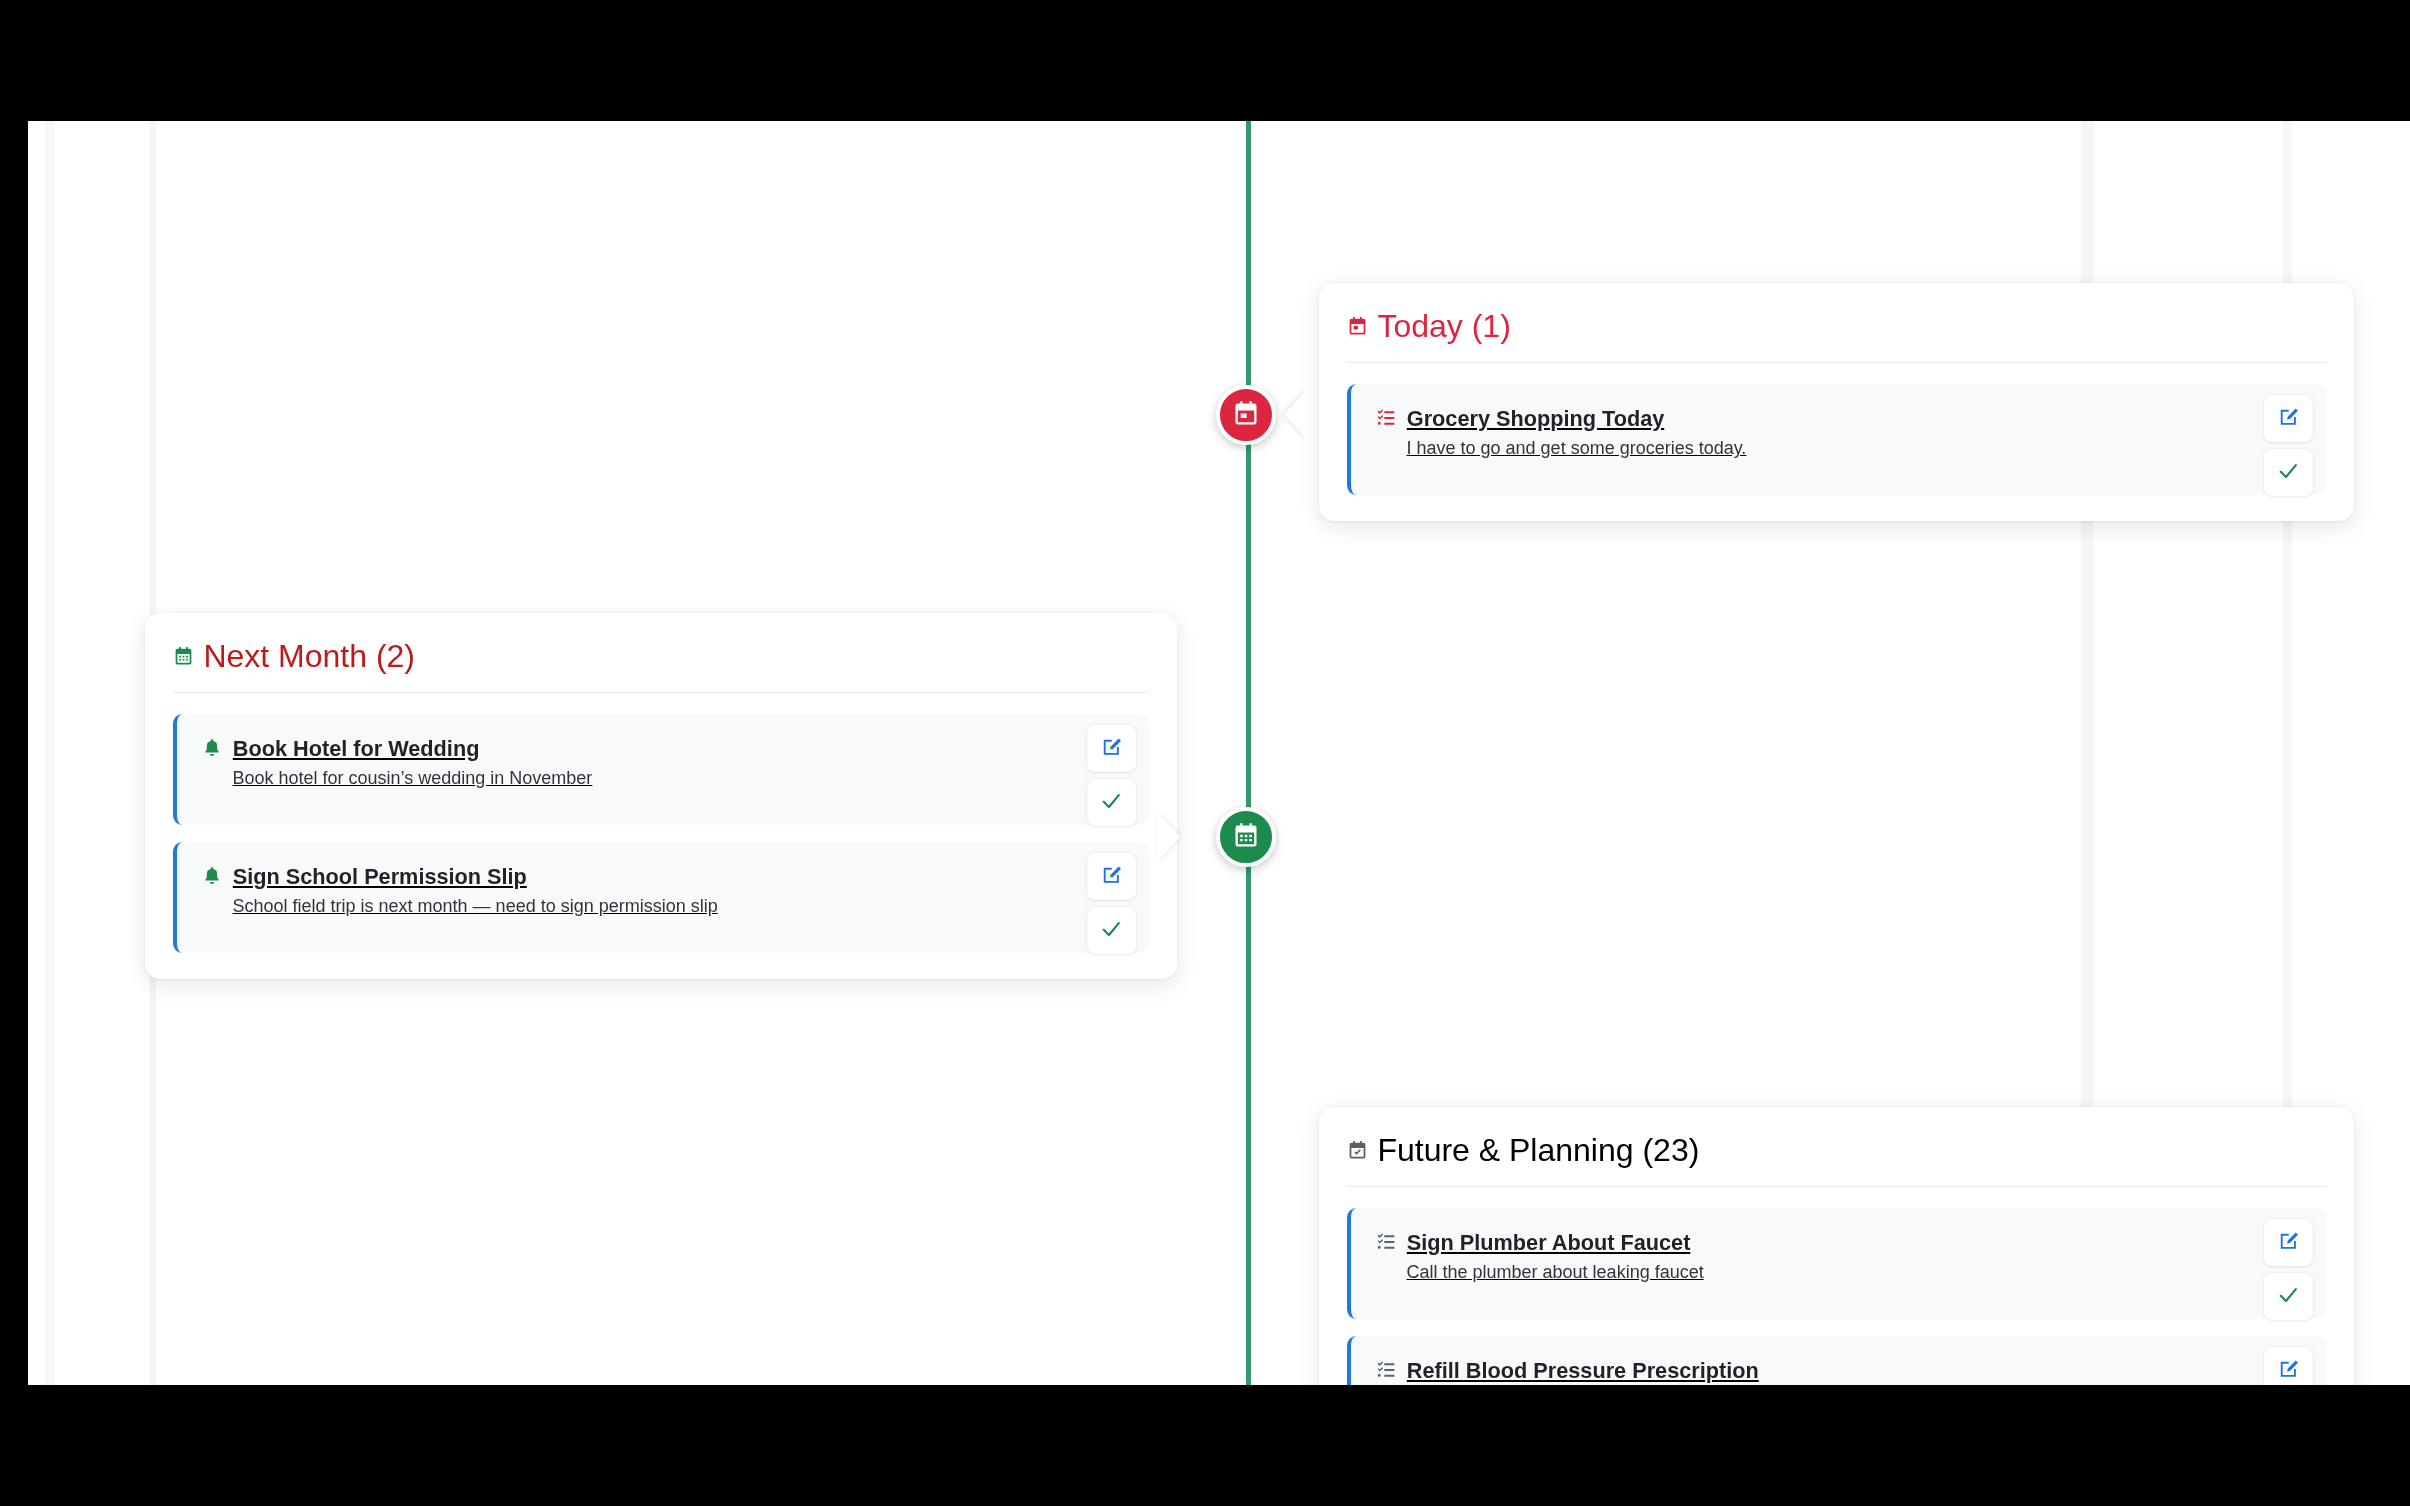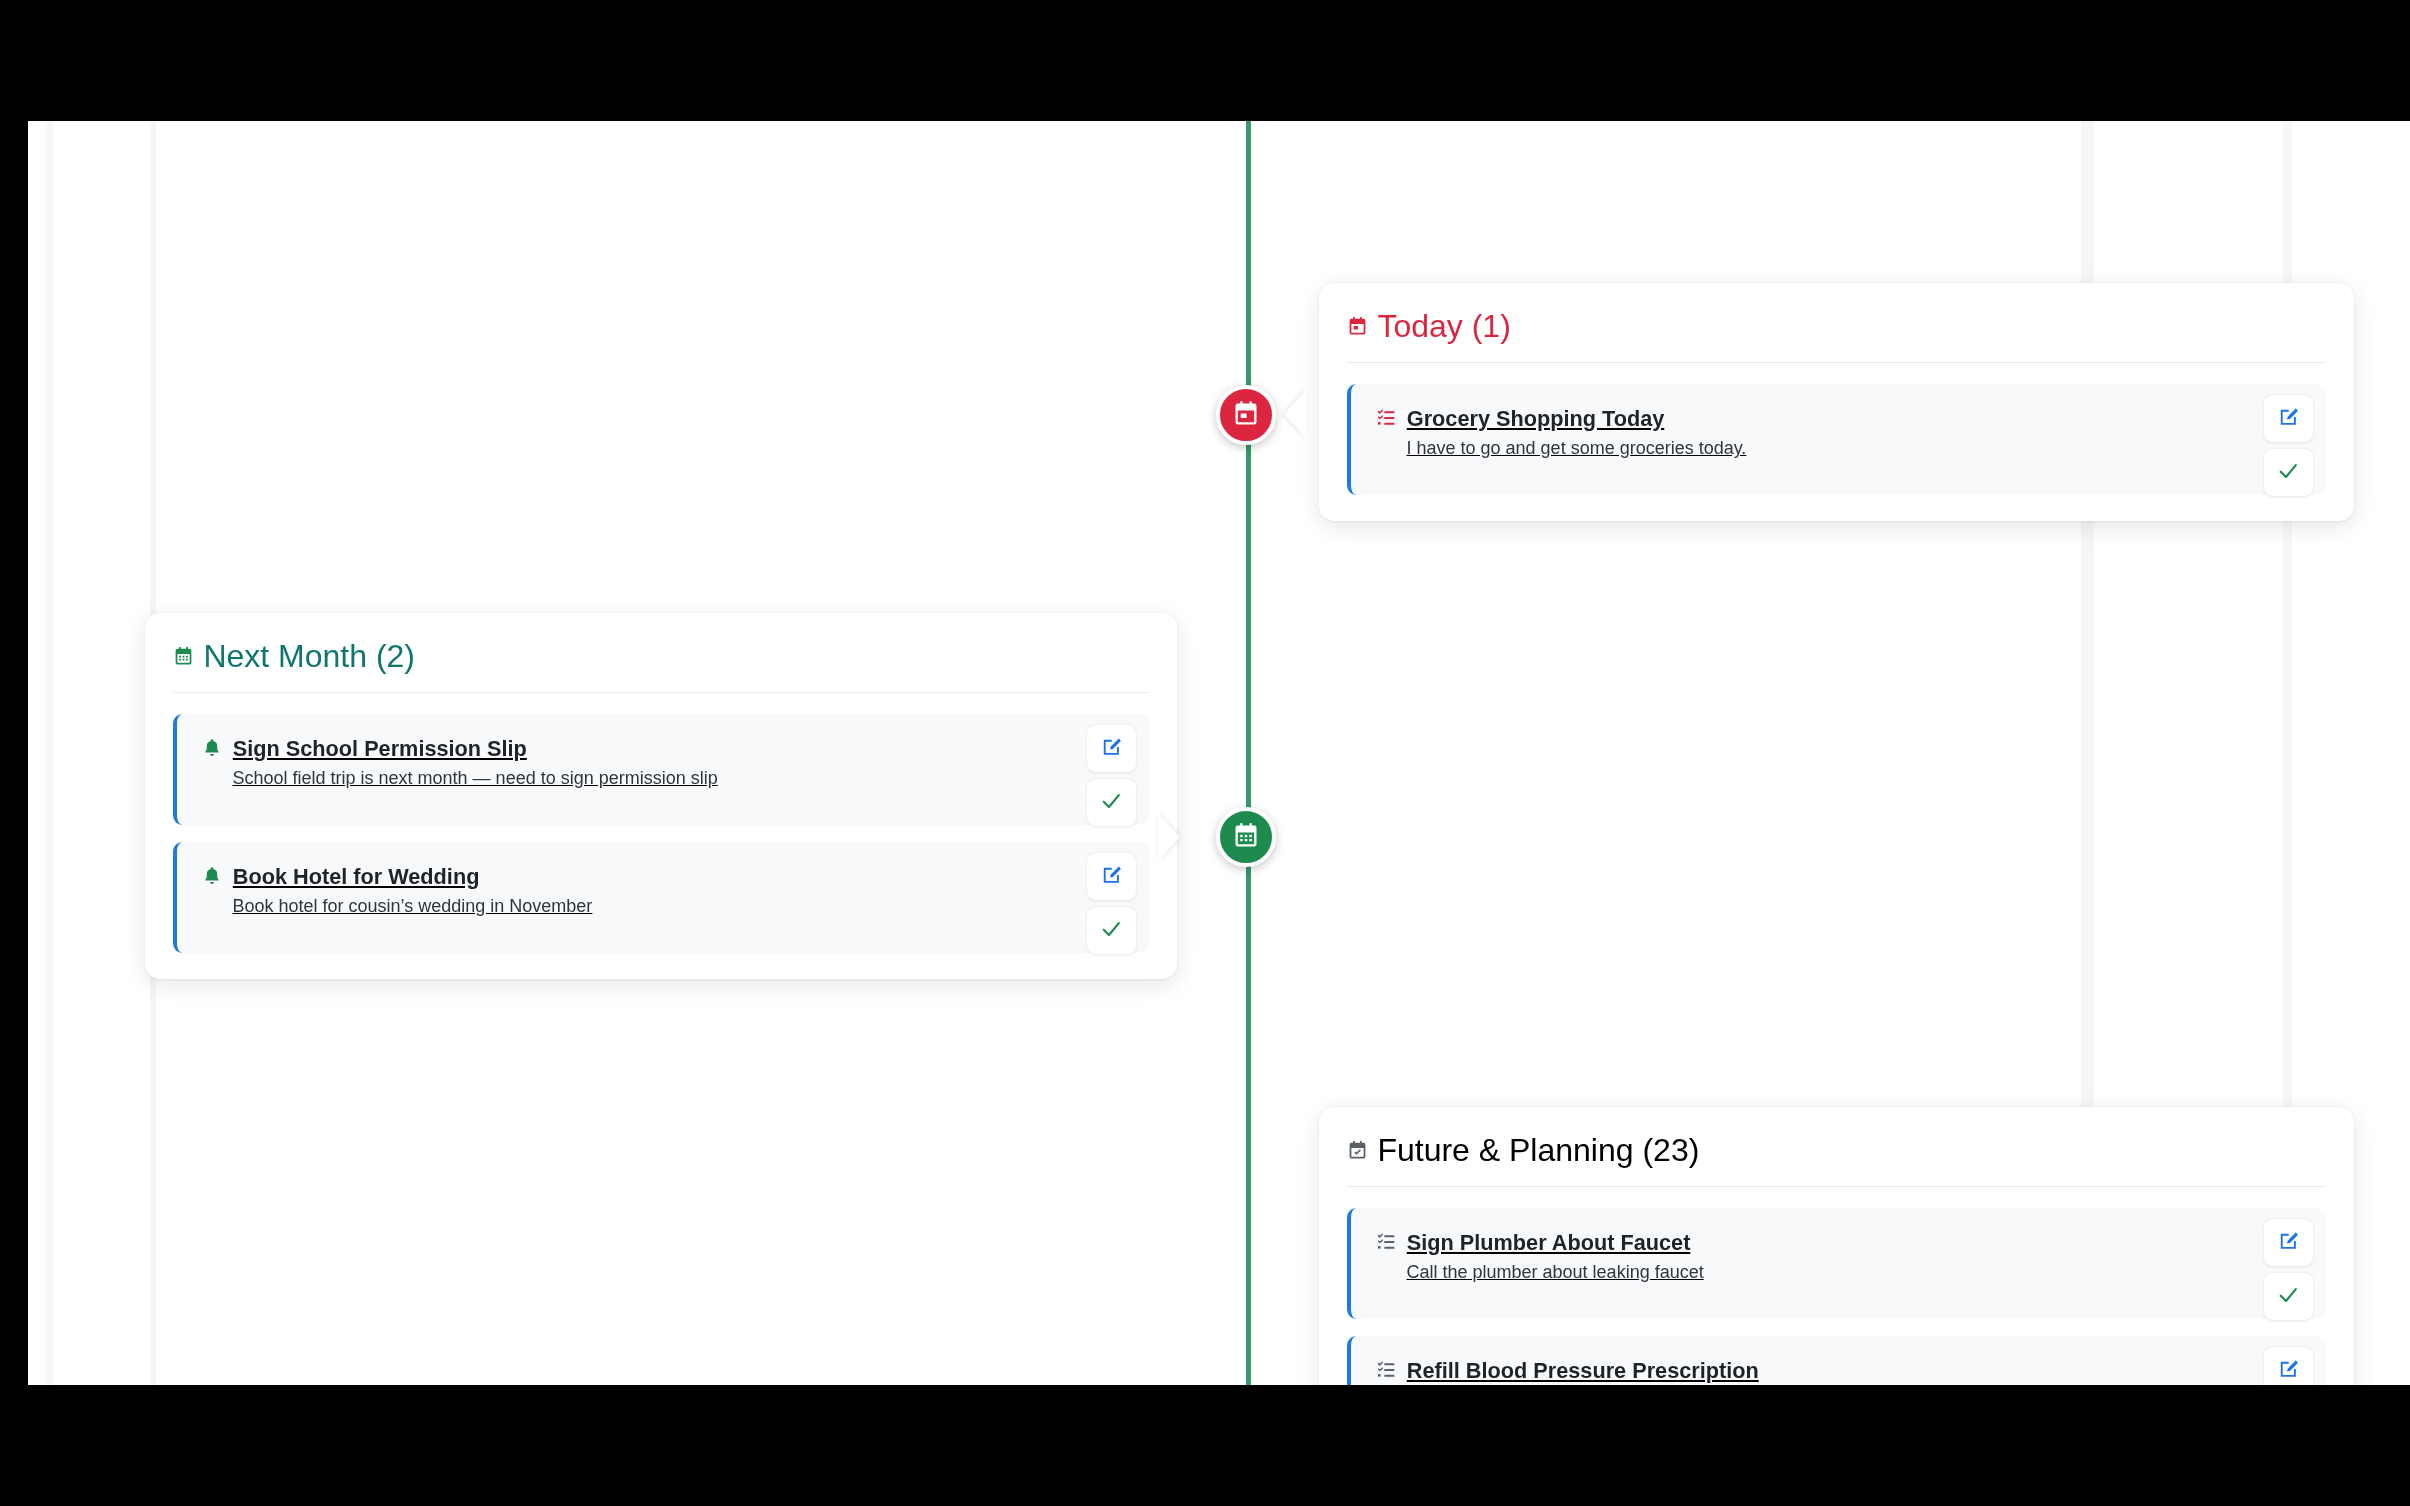--- a/index.html
+++ b/index.html
@@ -110,21 +110,21 @@
     gap: 9.4px;
     font-size: 32px;
     font-weight: 400;
     padding-bottom: 17px;
     border-bottom: 0.9px solid #e8eaed;
   }
   .group-head .g-icon { display: inline-flex; width: 21px; height: 21px; }
   .group-head .g-icon svg { width: 21px; height: 21px; }
   .group-card.today  .group-head { color: #dc2640; }
   .group-card.today  .group-head .g-icon svg { fill: #dc2640; }
-  .group-card.month  .group-head { color: #0f766e; }
+  .group-card.month  .group-head { color: #b91c1c; }
   .group-card.month  .group-head .g-icon svg { fill: #1d8a4e; }
   .group-card.future .group-head { color: #000000; }
   .group-card.future .group-head .g-icon svg { fill: #5a6068; }
 
   
   .task-list { padding-top: 21px; display: flex; flex-direction: column; gap: 17px; }
 
   .task {
     position: relative;
     background: #f8f9fa;
@@ -265,51 +265,51 @@
       </header>
       <div class="task-list">
 
         <article class="task">
           <div class="task-title">
             <span class="t-icon green">
               <svg viewBox="0 0 24 24">
                   <path d="M12 1.6a1.5 1.5 0 0 1 1.5 1.5v.6A6.2 6.2 0 0 1 18.2 10v3.4l1.6 2.8c.3.5 0 1.2-.6 1.2H4.8c-.6 0-.9-.7-.6-1.2l1.6-2.8V10a6.2 6.2 0 0 1 4.7-6.3v-.6A1.5 1.5 0 0 1 12 1.6zM9.6 19.2h4.8a2.4 2.4 0 0 1-4.8 0z"></path>
                 </svg>
             </span>
+            <span>Book Hotel for Wedding</span>
+          </div>
+          <div class="task-desc">Book hotel for cousin’s wedding in November</div>
+          <div class="task-actions">
+            <button class="act-btn edit">
+              <span>
+                <svg viewBox="0 0 24 24">
+                    <path d="M4 4h8.5v2H6v12h12v-6.4h2V20H4V4zm15.9-1.3 2.4 2.4-8.6 8.6-3 .6.6-3 8.6-8.6z"></path>
+                  </svg>
+              </span>
+            </button>
+            <button class="act-btn done">
+              <span>
+                <svg viewBox="0 0 24 24">
+                    <polyline points="4,12.5 9.5,18 20,5.5"></polyline>
+                  </svg>
+              </span>
+            </button>
+          </div>
+        </article>
+
+        <article class="task">
+          <div class="task-title">
+            <span class="t-icon green">
+              <svg viewBox="0 0 24 24">
+                  <path d="M12 1.6a1.5 1.5 0 0 1 1.5 1.5v.6A6.2 6.2 0 0 1 18.2 10v3.4l1.6 2.8c.3.5 0 1.2-.6 1.2H4.8c-.6 0-.9-.7-.6-1.2l1.6-2.8V10a6.2 6.2 0 0 1 4.7-6.3v-.6A1.5 1.5 0 0 1 12 1.6zM9.6 19.2h4.8a2.4 2.4 0 0 1-4.8 0z"></path>
+                </svg>
+            </span>
             <span>Sign School Permission Slip</span>
           </div>
           <div class="task-desc">School field trip is next month — need to sign permission slip</div>
-          <div class="task-actions">
-            <button class="act-btn edit">
-              <span>
-                <svg viewBox="0 0 24 24">
-                    <path d="M4 4h8.5v2H6v12h12v-6.4h2V20H4V4zm15.9-1.3 2.4 2.4-8.6 8.6-3 .6.6-3 8.6-8.6z"></path>
-                  </svg>
-              </span>
-            </button>
-            <button class="act-btn done">
-              <span>
-                <svg viewBox="0 0 24 24">
-                    <polyline points="4,12.5 9.5,18 20,5.5"></polyline>
-                  </svg>
-              </span>
-            </button>
-          </div>
-        </article>
-
-        <article class="task">
-          <div class="task-title">
-            <span class="t-icon green">
-              <svg viewBox="0 0 24 24">
-                  <path d="M12 1.6a1.5 1.5 0 0 1 1.5 1.5v.6A6.2 6.2 0 0 1 18.2 10v3.4l1.6 2.8c.3.5 0 1.2-.6 1.2H4.8c-.6 0-.9-.7-.6-1.2l1.6-2.8V10a6.2 6.2 0 0 1 4.7-6.3v-.6A1.5 1.5 0 0 1 12 1.6zM9.6 19.2h4.8a2.4 2.4 0 0 1-4.8 0z"></path>
-                </svg>
-            </span>
-            <span>Book Hotel for Wedding</span>
-          </div>
-          <div class="task-desc">Book hotel for cousin’s wedding in November</div>
           <div class="task-actions">
             <button class="act-btn edit">
               <span>
                 <svg viewBox="0 0 24 24">
                     <path d="M4 4h8.5v2H6v12h12v-6.4h2V20H4V4zm15.9-1.3 2.4 2.4-8.6 8.6-3 .6.6-3 8.6-8.6z"></path>
                   </svg>
               </span>
             </button>
             <button class="act-btn done">
               <span>

